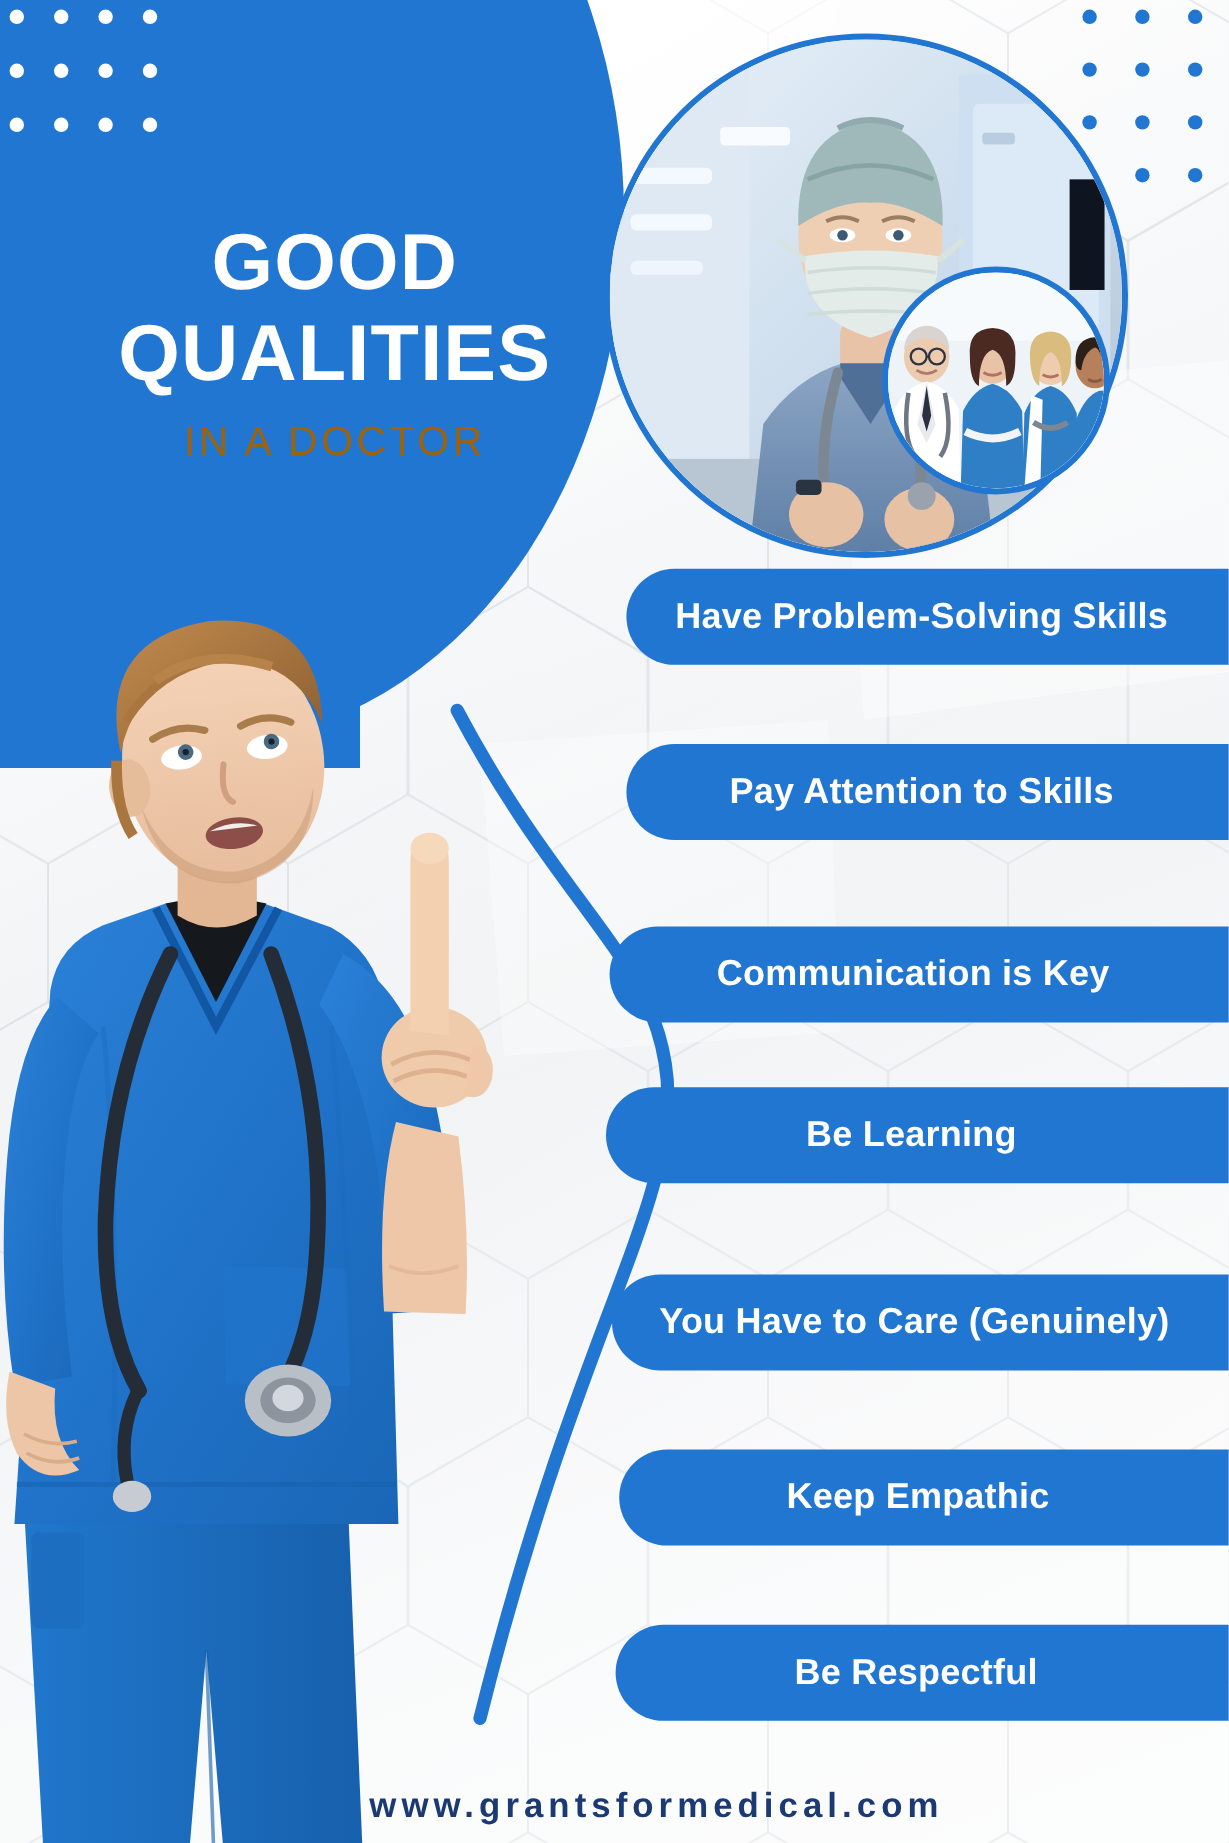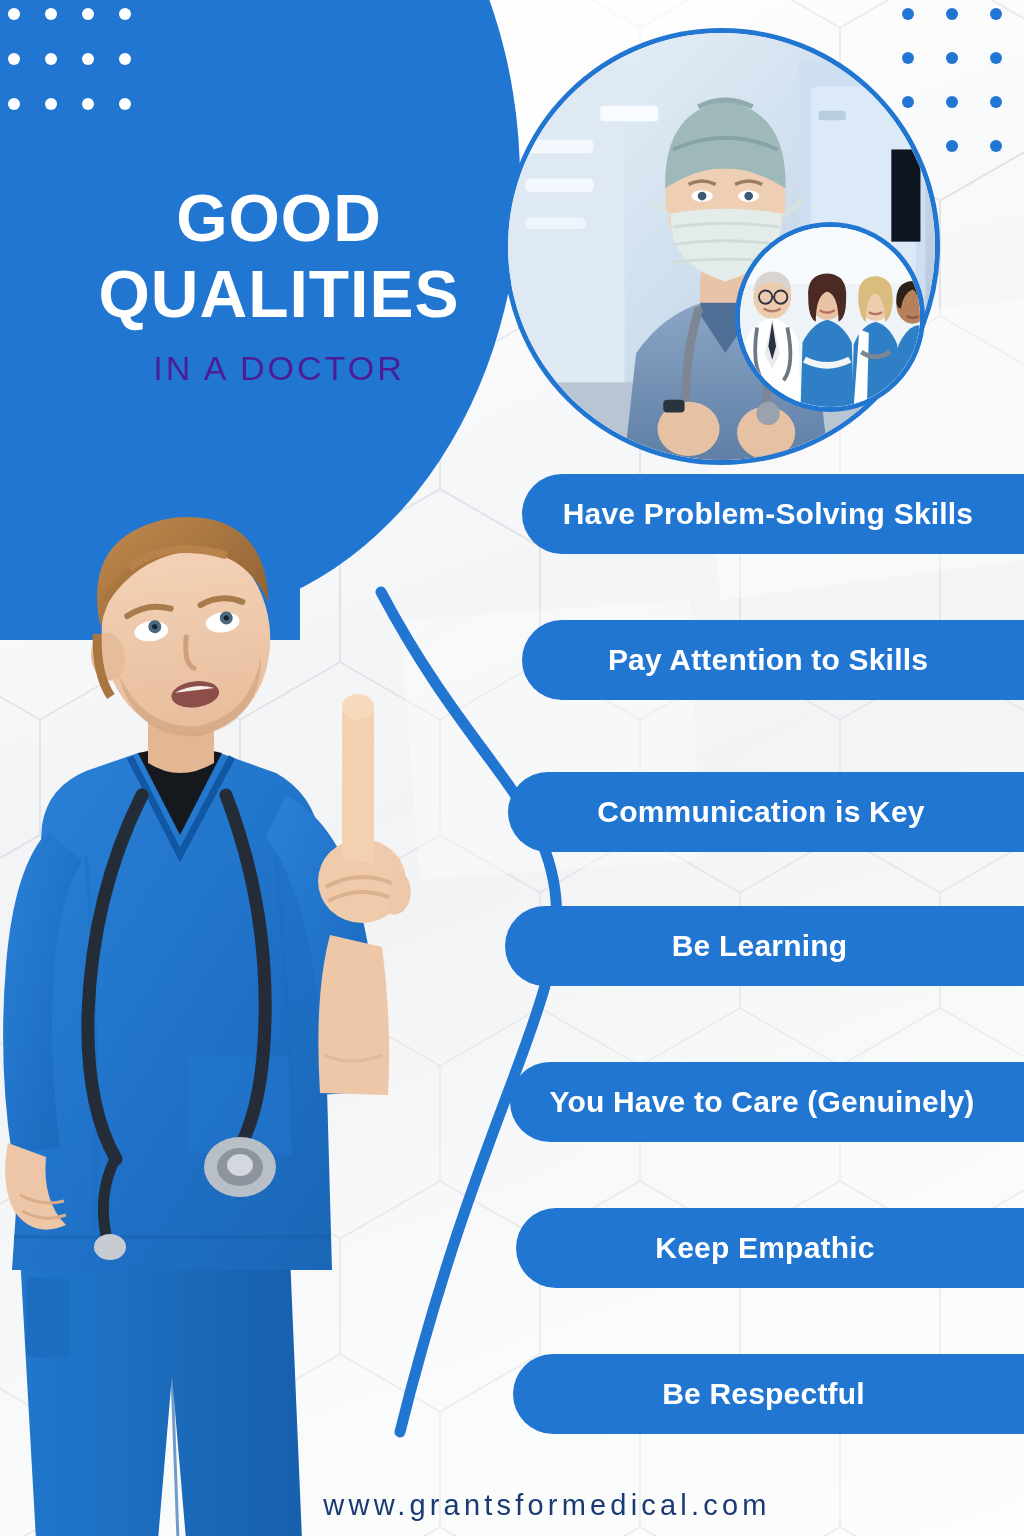--- a/index.html
+++ b/index.html
@@ -42,21 +42,21 @@
     position:absolute;left:0;top:185px;width:470px;
     text-align:center;z-index:14;margin-left:44px;
   }
   .title-l1,.title-l2{
     color:#ffffff;font-weight:700;letter-spacing:1px;line-height:1.0;
     font-family:"Liberation Sans", sans-serif;
   }
   .title-l1{font-size:66px;}
   .title-l2{font-size:66px;margin-top:10px;}
   .title-sub{
-    color:#4c1d95;font-size:34px;font-weight:400;letter-spacing:3px;
+    color:#a16207;font-size:34px;font-weight:400;letter-spacing:3px;
     margin-top:22px;
   }
 
   
   .photo-big{
     position:absolute;left:503px;top:28px;
     width:437px;height:437px;border-radius:50%;
     border:5px solid #2176d2;
     overflow:hidden;z-index:8;
     box-sizing:border-box;
@@ -101,20 +101,21 @@
   
   .footer-url{
     position:absolute;left:0;right:0;bottom:14px;
     text-align:center;
     color:#1b3a73;
     font-size:29px;
     letter-spacing:4.2px;
     font-family:"Liberation Sans", sans-serif;
     z-index:15;
     padding-left:70px;
+    font-weight:bold;
   }
 </style>
 </head>
 <body>
 
 <div class="poster">
 
   <div class="bg-hex">
     <svg viewBox="0 0 1024 1536" preserveAspectRatio="none">
       <defs>

